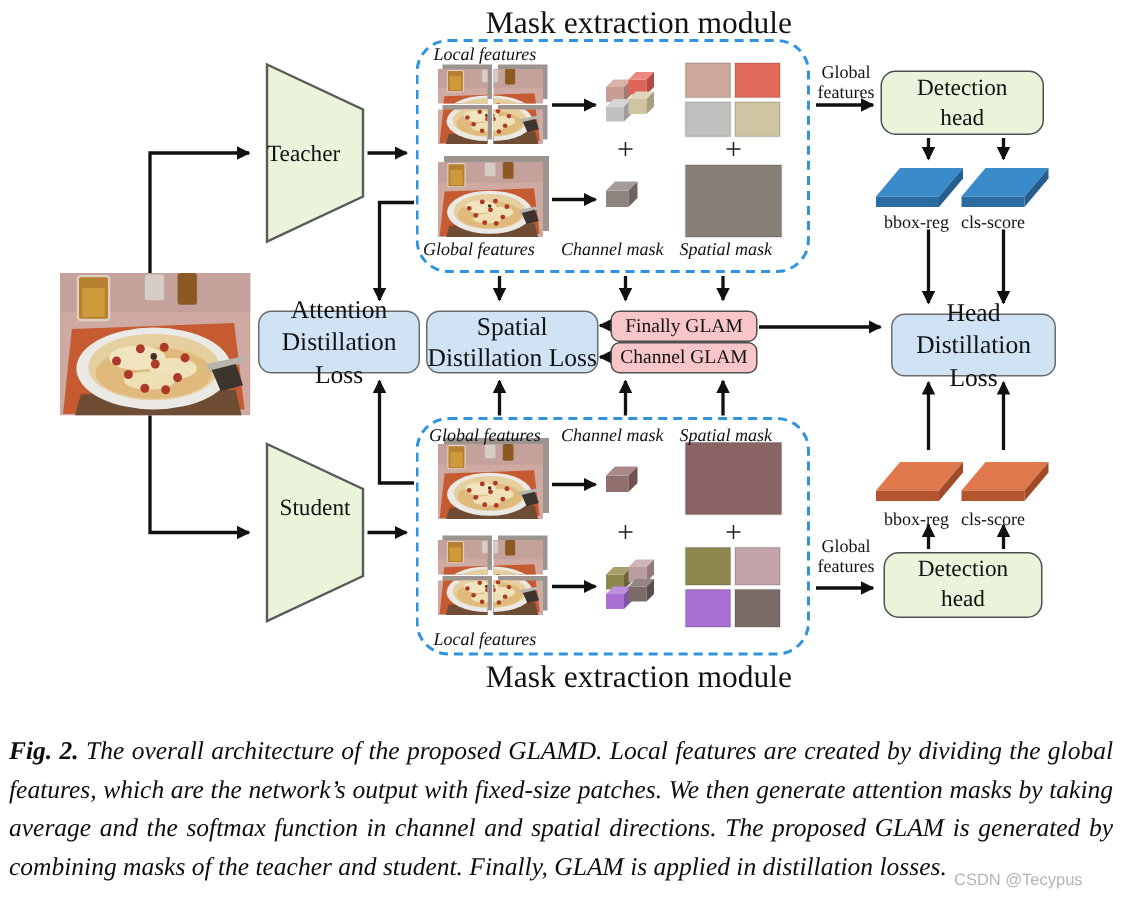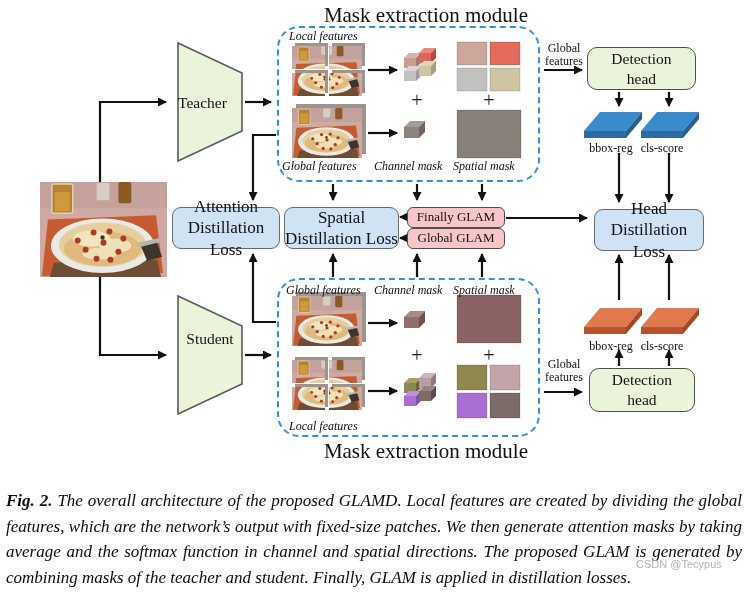--- a/index.html
+++ b/index.html
@@ -15,21 +15,21 @@
   .trap-label{position:absolute;font-size:15.5px;text-align:center;z-index:3;}
   .box{position:absolute;display:flex;flex-direction:column;align-items:center;justify-content:center;
        border:1.5px solid #6b6b6b;border-radius:9px;background:#cfe3f4;
        font-size:17px;line-height:1.25;text-align:center;z-index:3;}
   .box span{display:block;font-family:Liberation Serif, serif;}
   .box.pink{background:#f8c6c9;border-color:#4f4f4f;border-radius:6px;font-size:13px;}
   .box.green{background:#e9f4db;border-color:#4f4f4f;border-radius:10px;font-size:15.5px;line-height:1.28;}
   .sm{position:absolute;font-size:12px;text-align:center;z-index:3;white-space:nowrap;}
   .caption{position:absolute;left:6px;top:488px;width:736px;margin:0;
            font-size:17px;line-height:25.5px;text-align:justify;color:#0d0d0d;z-index:3;font-style:italic;}
-  .watermark{position:absolute;left:636px;top:558px;font-family:"Liberation Sans",sans-serif;
+  .watermark{position:absolute;left:636px;top:581px;font-family:"Liberation Sans",sans-serif;
              font-size:11px;color:#b5b5b5;z-index:4;}
 </style>
 </head>
 <body>
 
 <div class="page">
   <div class="stage">
 
     <div class="module" style="left:277px;top:26px;width:259px;height:152px"></div>
     <div class="module" style="left:277px;top:278px;width:259px;height:155px"></div>
@@ -292,20 +292,20 @@
     </div>
     <div class="box" style="left:594px;top:209px;width:108px;height:40px">
       <span>Head</span>
       <span>Distillation Loss</span>
     </div>
 
     <div class="box pink" style="left:407px;top:207px;width:96px;height:19px">
       <span>Finally GLAM</span>
     </div>
     <div class="box pink" style="left:407px;top:228px;width:96px;height:19px">
-      <span>Global GLAM</span>
+      <span>Channel GLAM</span>
     </div>
   </div>
 
   <p class="caption"><b>Fig. 2.</b> <span>The overall architecture of the proposed GLAMD. Local features are created by dividing the global features, which are the network’s output with fixed-size patches. We then generate attention masks by taking average and the softmax function in channel and spatial directions. The proposed GLAM is generated by combining masks of the teacher and student. Finally, GLAM is applied in distillation losses.</span></p>
 
   <div class="watermark">CSDN @Tecypus</div>
 </div>
 
 </body></html>

